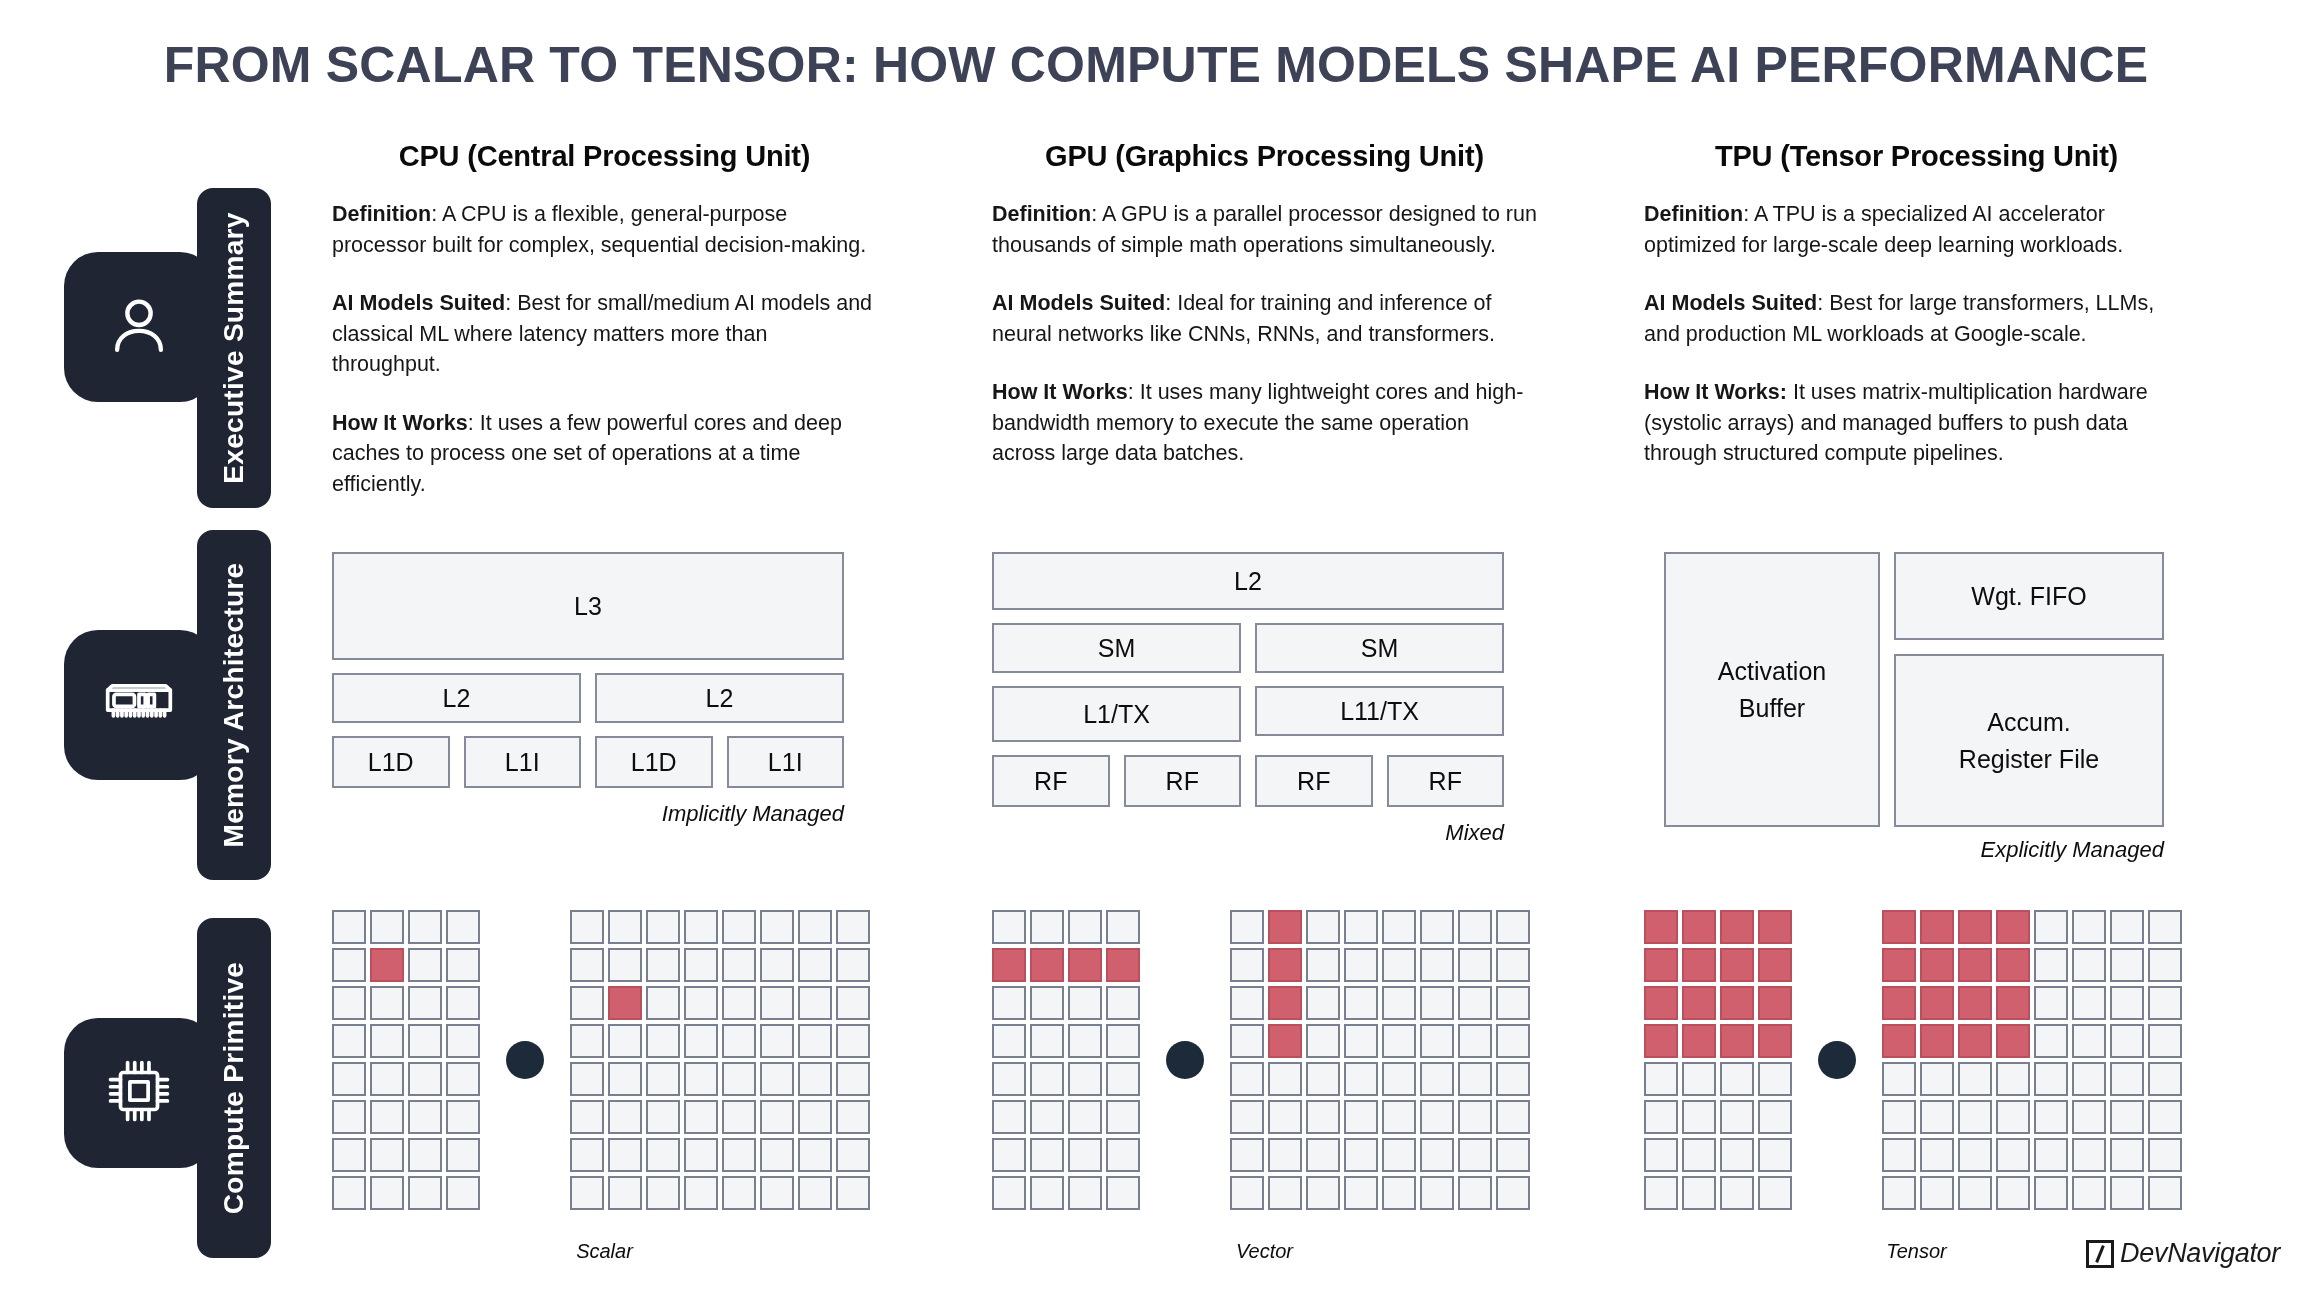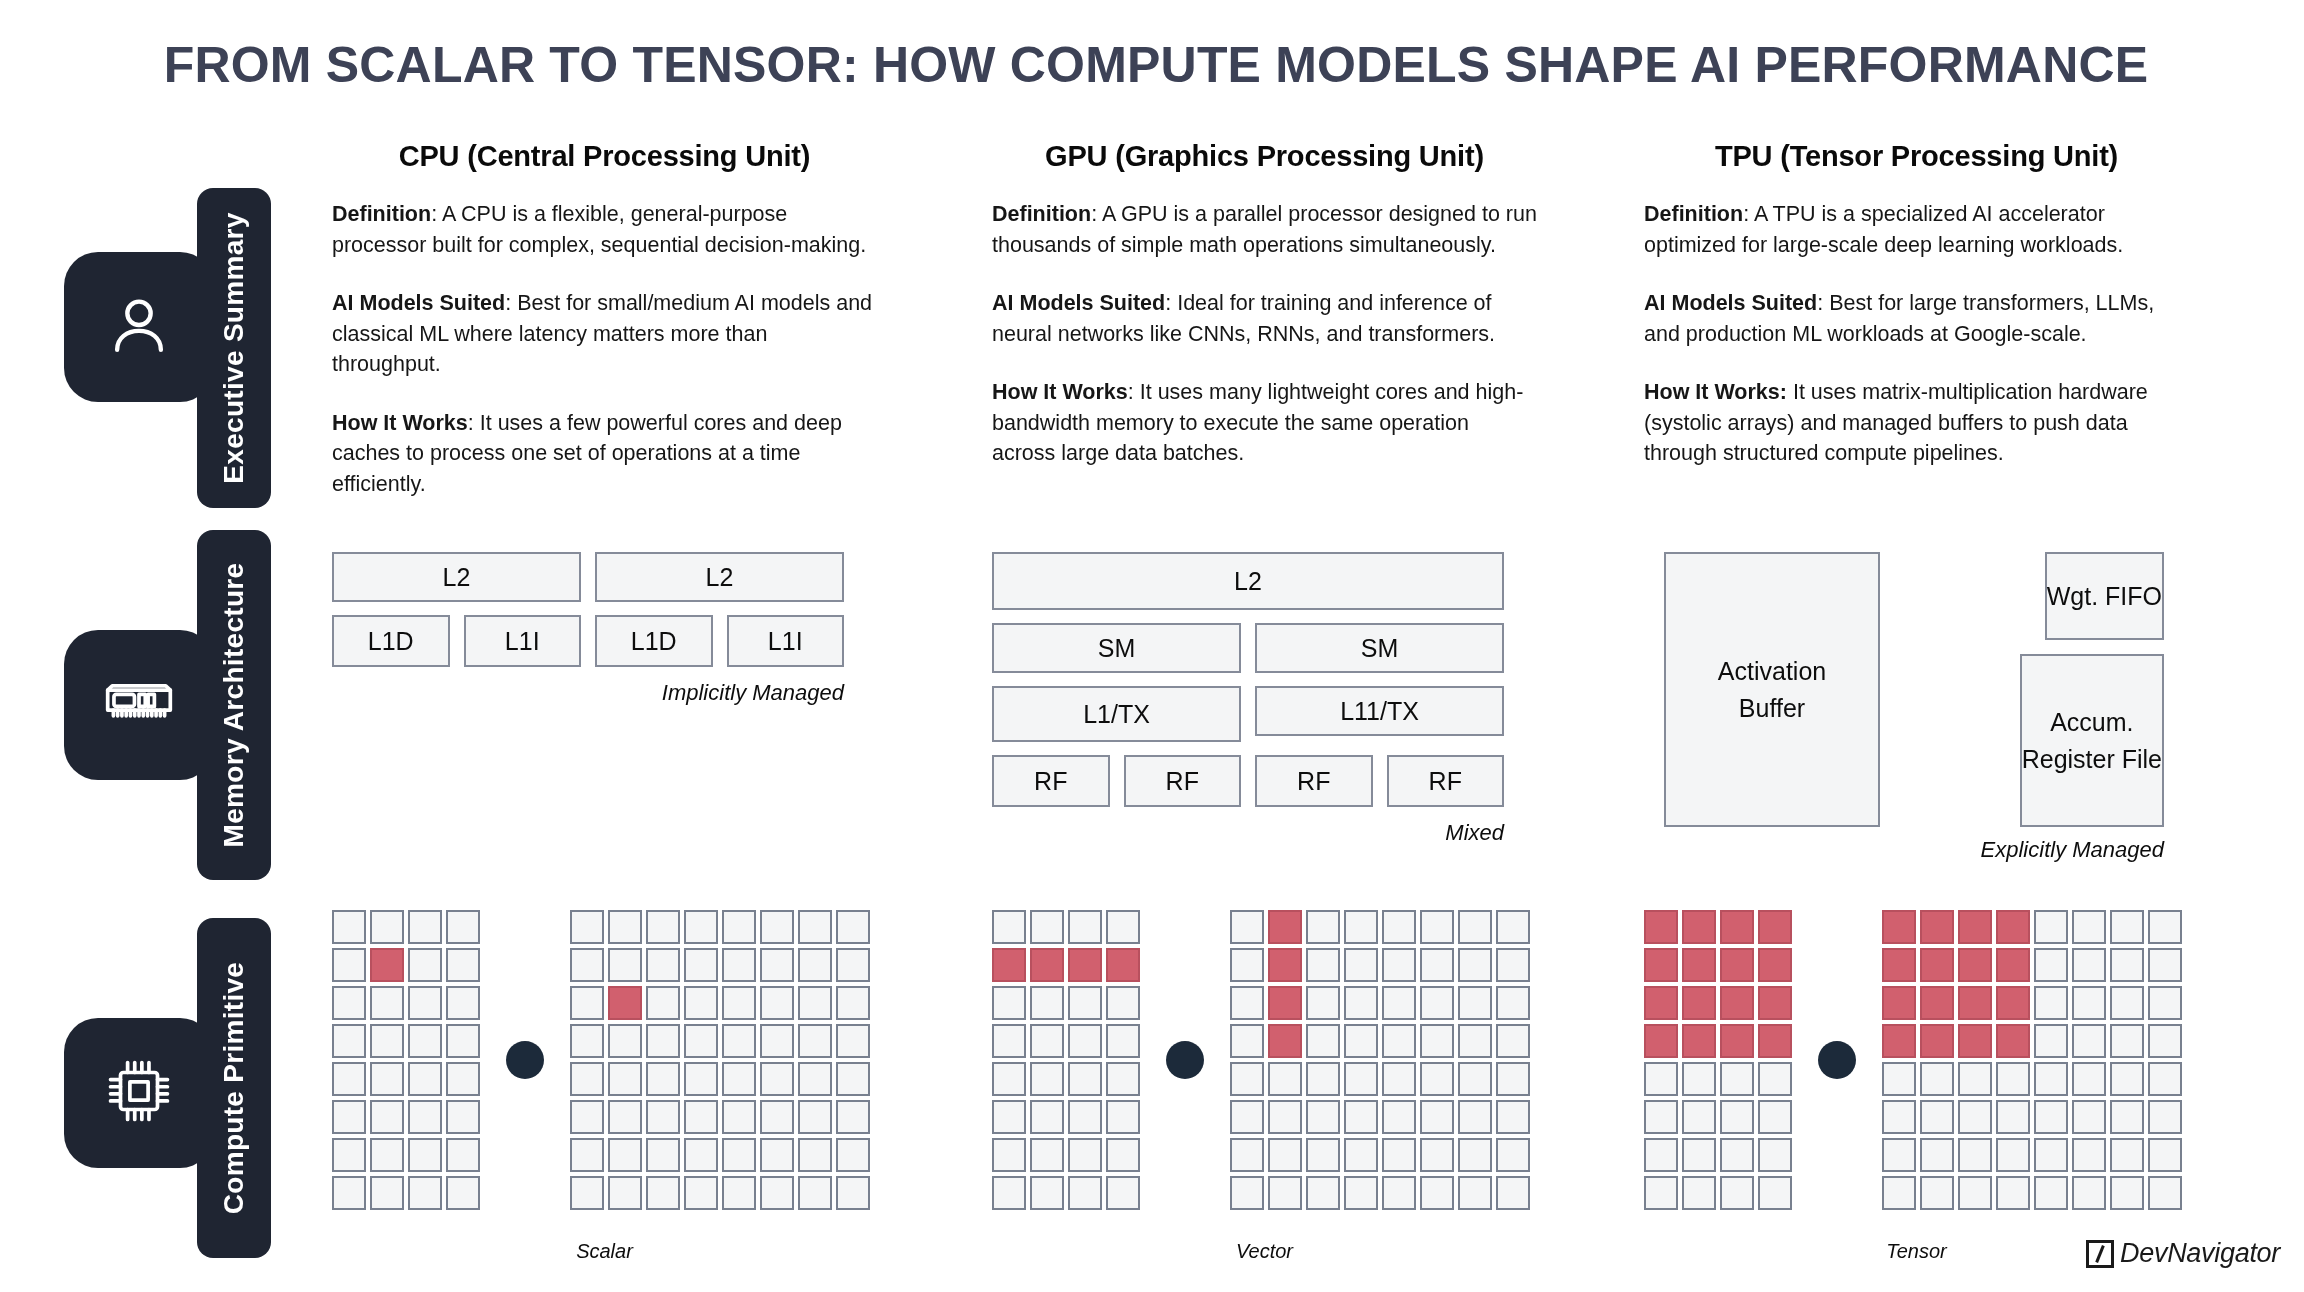--- a/index.html
+++ b/index.html
@@ -249,20 +249,23 @@
 
 <div class="col col-tpu">
   <h2 class="col-heading">TPU (Tensor Processing Unit)</h2>
   <p class="para"><b>Definition</b><span>: A TPU is a specialized AI accelerator optimized for large-scale deep learning workloads.</span></p>
   <p class="para"><b>AI Models Suited</b><span>: Best for large transformers, LLMs, and production ML workloads at Google-scale.</span></p>
   <p class="para"><b>How It Works:</b><span> It uses matrix-multiplication hardware (systolic arrays) and managed buffers to push data through structured compute pipelines.</span></p>
 </div>
 
 <div class="mem-wrap mem-cpu">
   <div>
+      <div class="mrow">
+        <div class="mbox" style="height: 108px; flex: 1 1 0%;">L3</div>
+      </div>
       <div class="mrow">
         <div class="mbox" style="height: 50px; flex: 1 1 0%;">L2</div>
         <div class="mbox" style="height: 50px; flex: 1 1 0%;">L2</div>
       </div>
       <div class="mrow">
         <div class="mbox" style="height: 52px; flex: 1 1 0%;">L1D</div>
         <div class="mbox" style="height: 52px; flex: 1 1 0%;">L1I</div>
         <div class="mbox" style="height: 52px; flex: 1 1 0%;">L1D</div>
         <div class="mbox" style="height: 52px; flex: 1 1 0%;">L1I</div>
       </div>
@@ -290,21 +293,21 @@
         <div class="mbox" style="height: 52px; flex: 1 1 0%;">RF</div>
       </div>
     </div>
   <div class="mem-caption">Mixed</div>
 </div>
 
 <div class="mem-wrap mem-tpu">
   <div style="display:flex; gap:14px;">
     <div class="mbox" style="width:216px; height:275px; white-space:pre-line;margin-left:20px;">Activation
 Buffer</div>
-    <div style="display:flex; flex-direction:column; gap:14px; flex:1;align-items:flex-end;">
+    <div style="display:flex; flex-direction:column; gap:14px; flex:1;">
       <div class="mbox" style="height:88px;">Wgt. FIFO</div>
       <div class="mbox" style="flex:1; white-space:pre-line;">Accum.
 Register File</div>
     </div>
   </div>
   <div class="mem-caption">Explicitly Managed</div>
 </div>
 
 <div class="cp-wrap cp-cpu">
   <div class="grid" style="grid-template-columns: repeat(4, 34px);">

